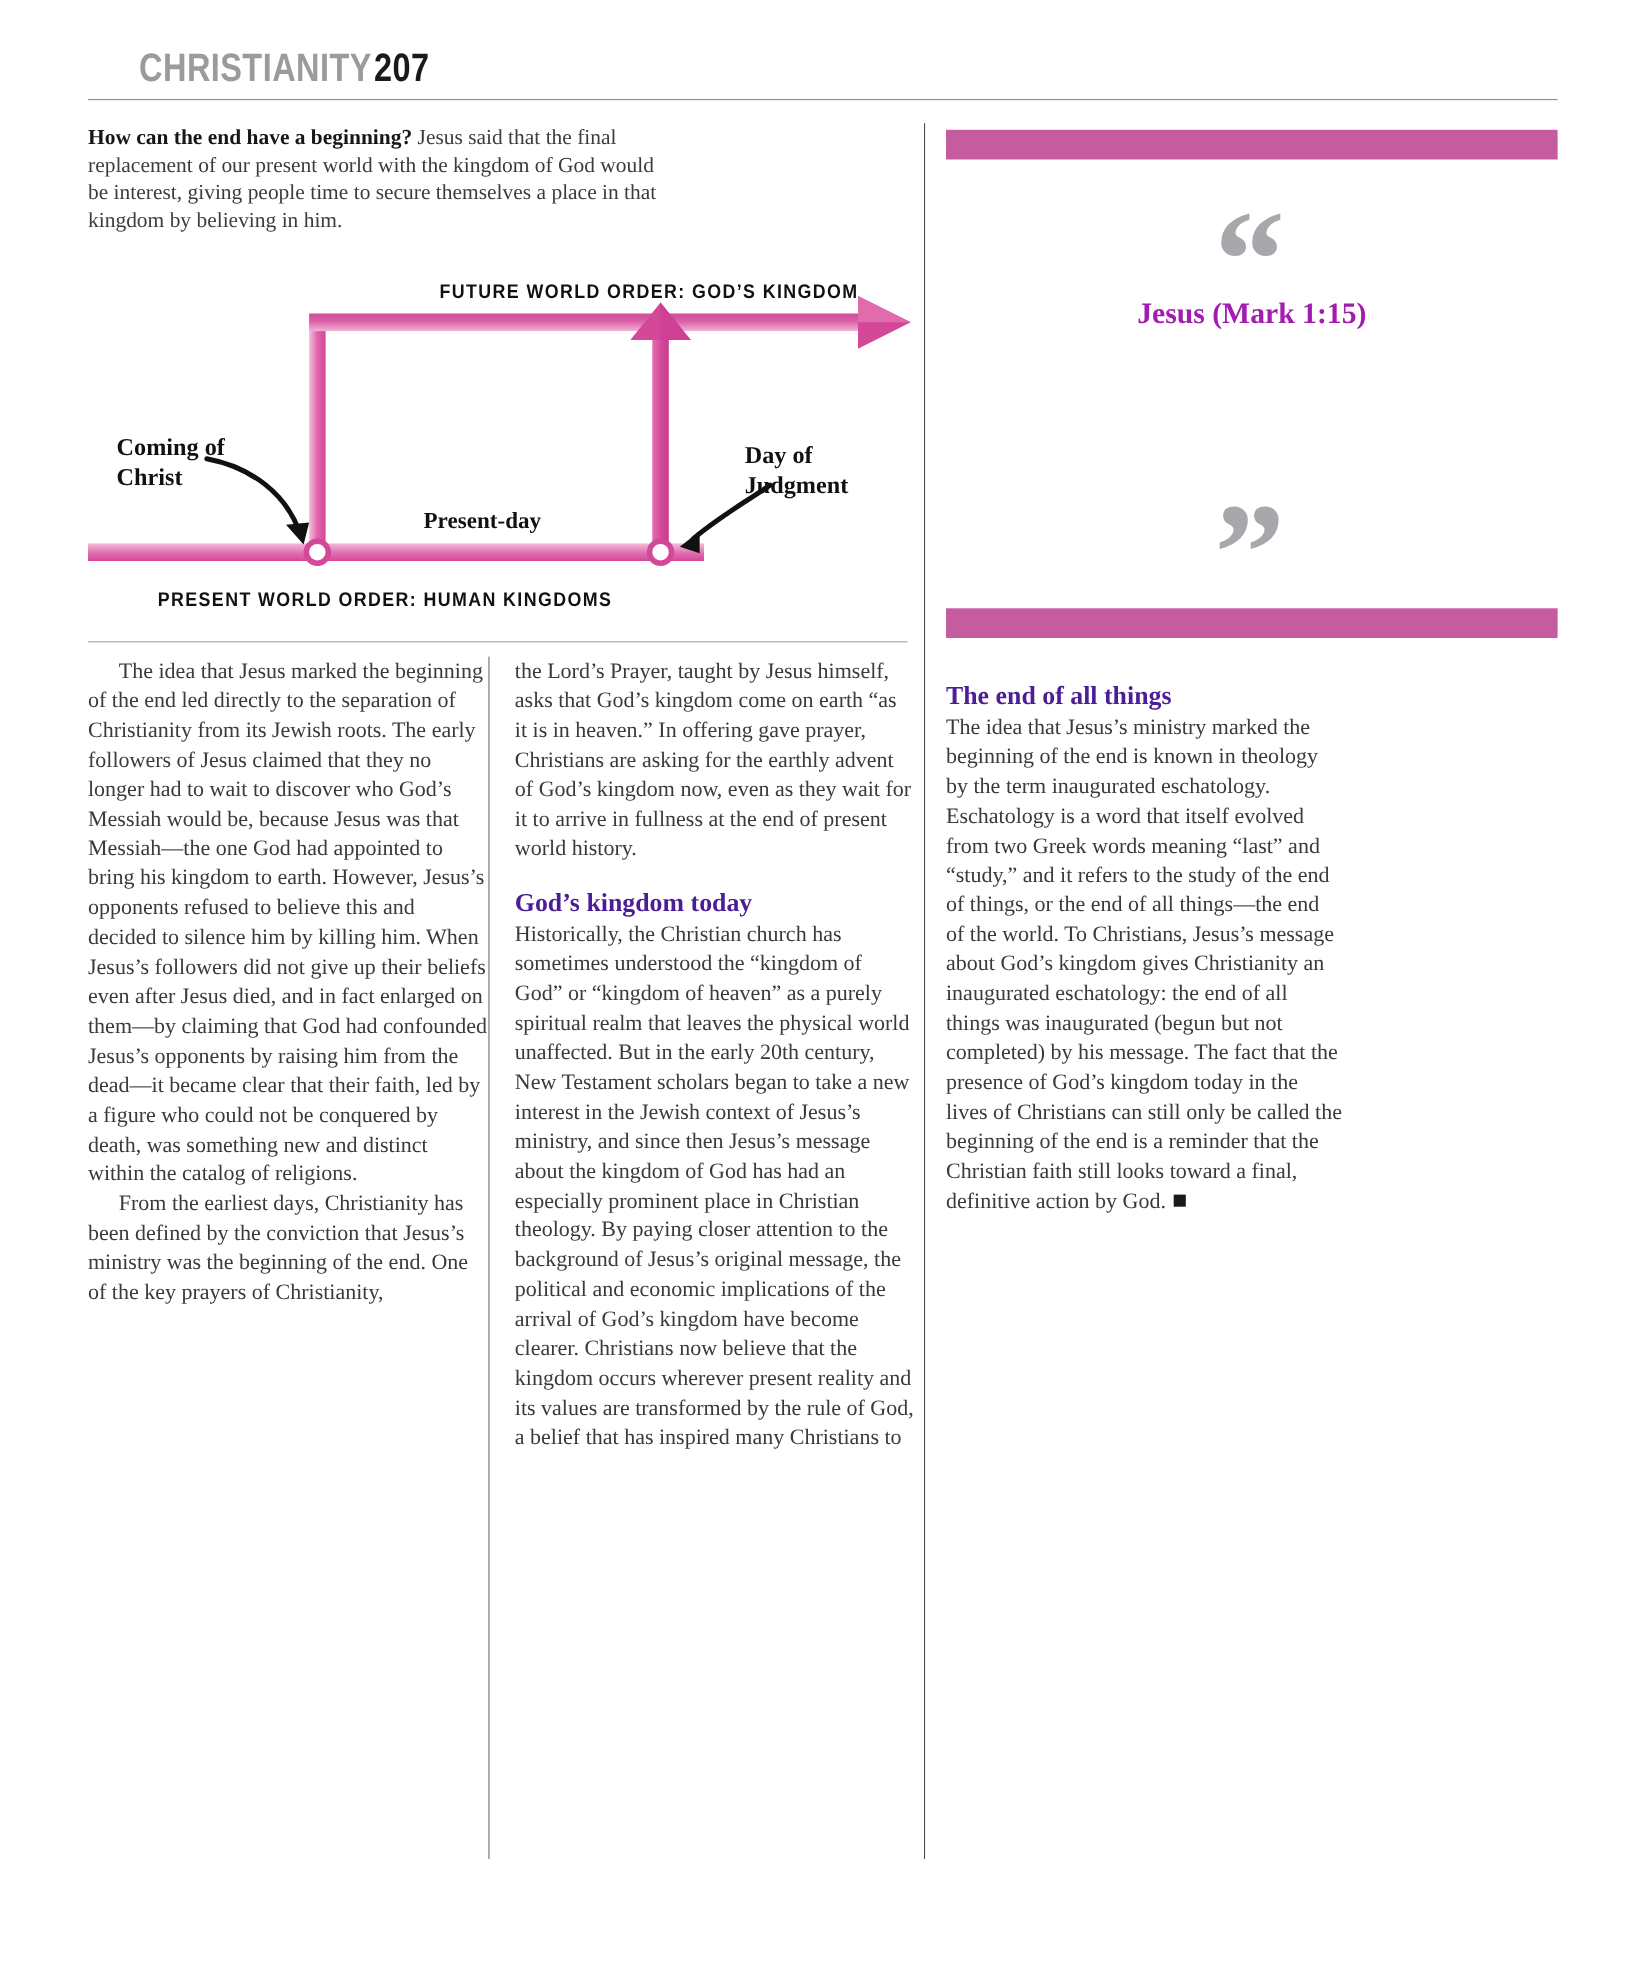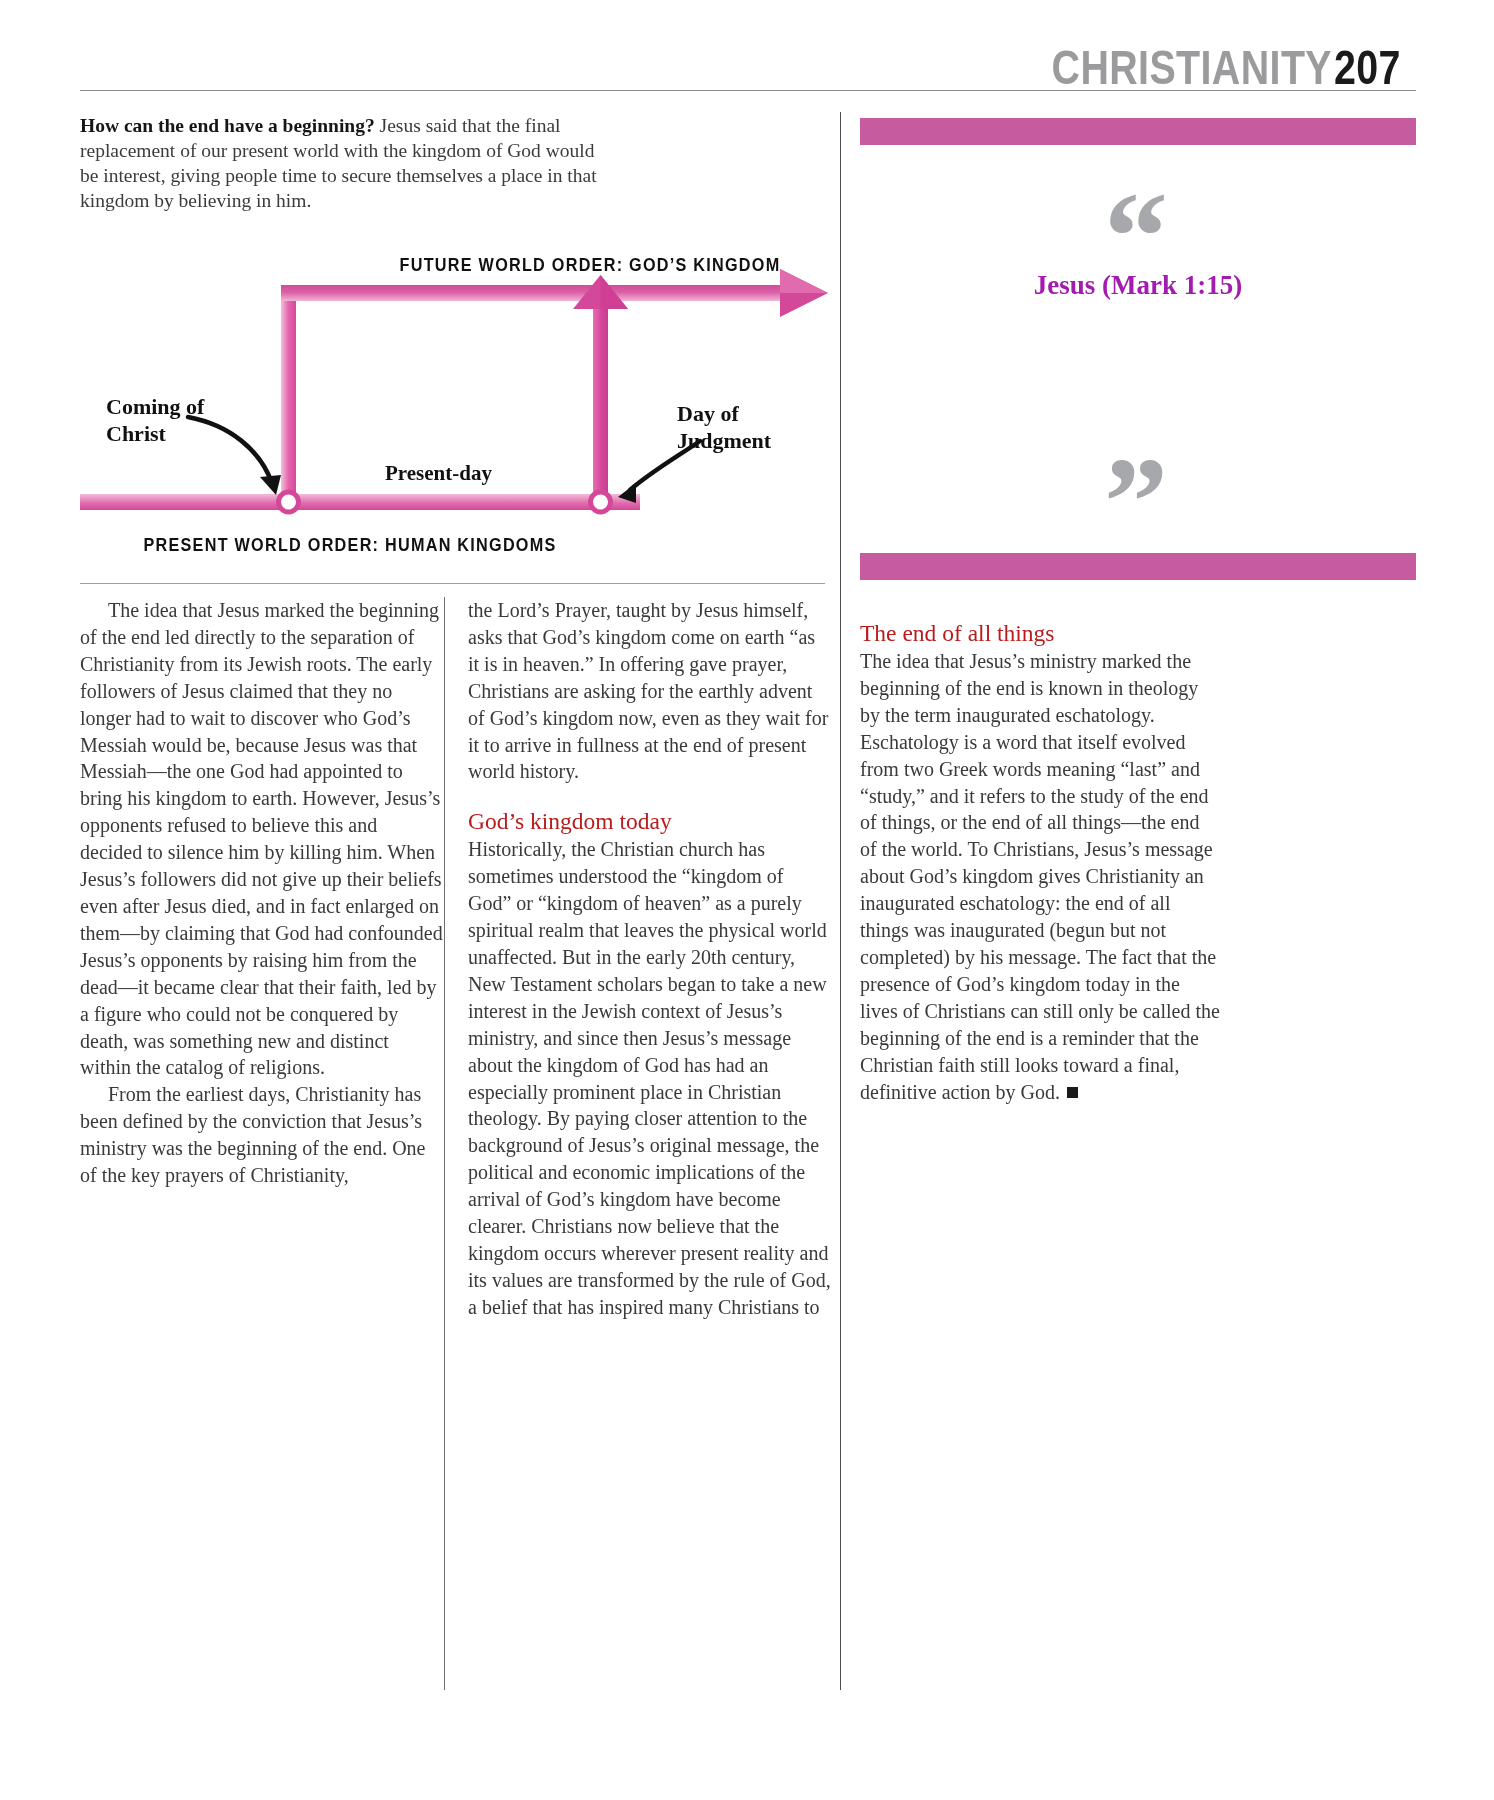--- a/index.html
+++ b/index.html
@@ -23,24 +23,24 @@
     width: 1494px;
     height: 1800px;
   }
 
   
   .runhead {
     position: absolute;
     left: 80px;
     top: 44px;
     width: 1336px;
-    text-align: right;
+    text-align: left;
     font-family: "Liberation Sans", sans-serif;
     font-weight: bold;
-    font-size: 48px;
+    font-size: 36px;
     letter-spacing: 0.5px;
     line-height: 1;
     white-space: nowrap;
   }
   .runhead .chapter {
     color: #9b9b9e;
     font-stretch: condensed;
     transform: scaleX(0.82);
     transform-origin: right center;
     display: inline-block;
@@ -210,22 +210,22 @@
     color: #3a3a3c;
     text-align: left;
   }
   .col p { margin: 0; }
   .col p.ind { text-indent: 28px; }
   .col h3 {
     margin: 0 0 0 0;
     padding-top: 21px;
     font-size: 23.5px;
     line-height: 30px;
-    font-weight: normal;
-    color: #b91c1c;
+    font-weight: bold;
+    color: #4c1d95;
   }
   .col1 { left: 80px;  width: 363px; }
   .col2 { left: 468px; width: 363px; }
   .col3 { left: 860px; width: 360px; }
   .col-div {
     position: absolute;
     top: 597px;
     width: 1px;
     height: 1093px;
     background: #6f6f71;

